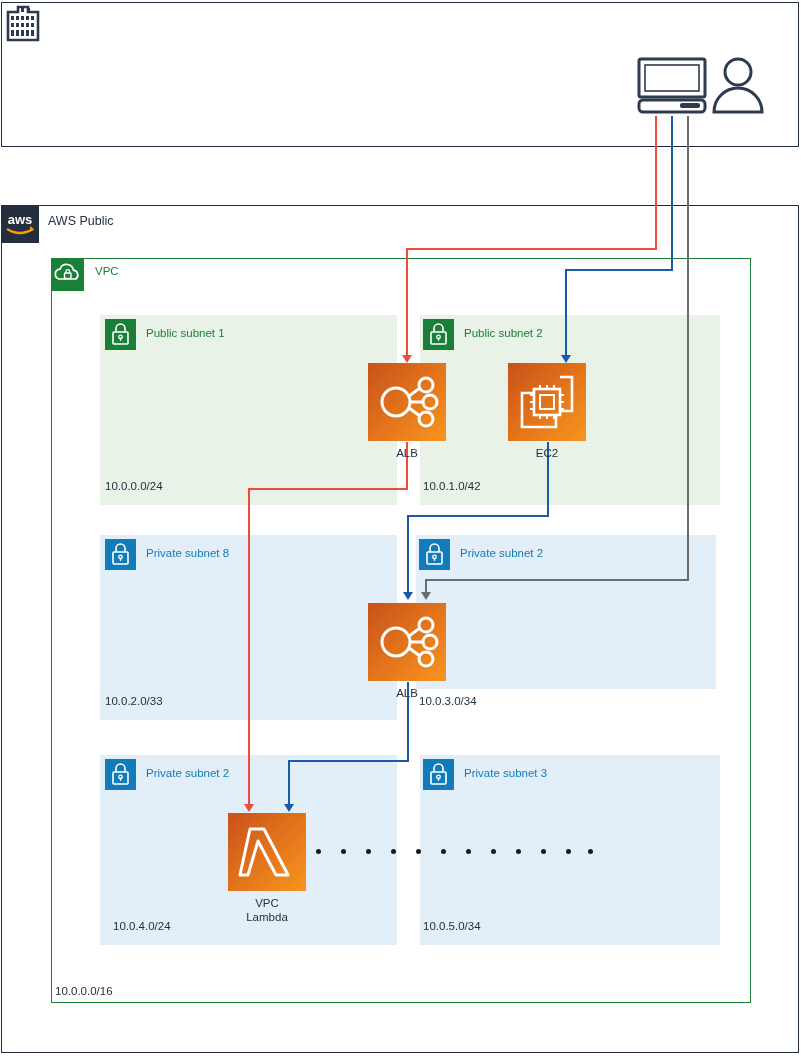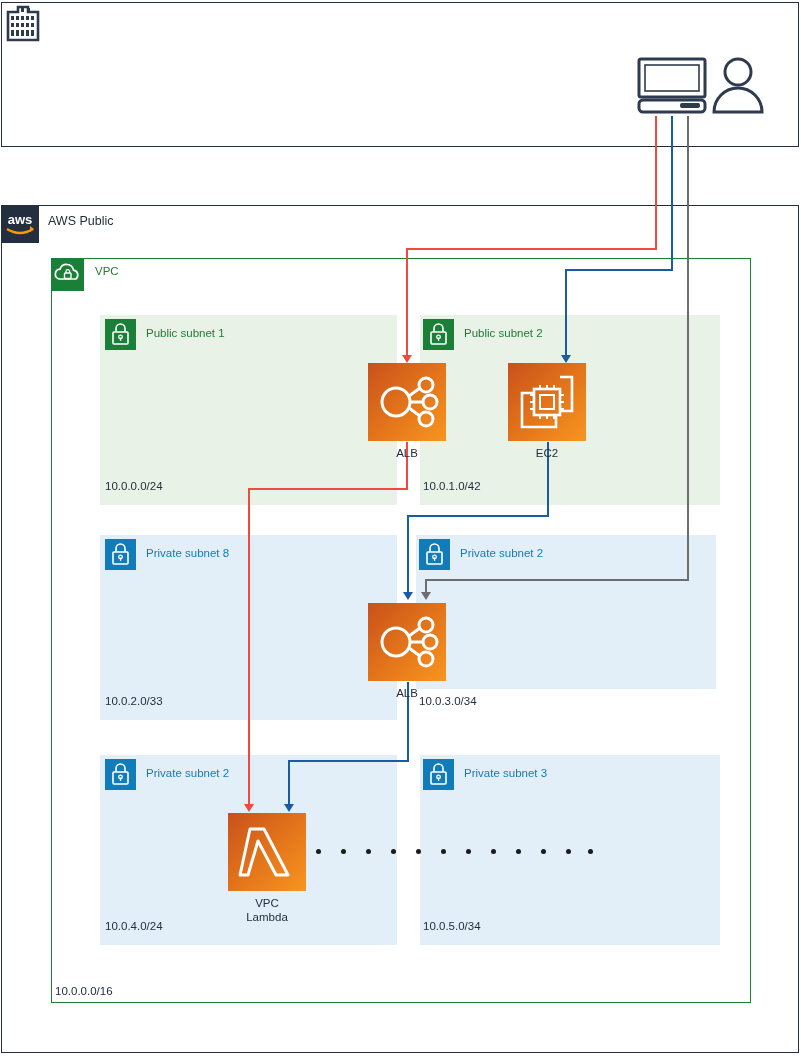--- a/index.html
+++ b/index.html
@@ -203,21 +203,21 @@
 <div class="abs subnet private" id="sn5">
   <span class="sn-ico private" style="left:5px;top:4px">
     <svg width="31" height="31" viewBox="0 0 31 31">
       <rect x="8" y="13" width="15" height="12" rx="1" fill="none" stroke="#fff" stroke-width="1.6"></rect>
       <path d="M11,13 V9.5 a4.5,4.5 0 0 1 9,0 V13" fill="none" stroke="#fff" stroke-width="1.6"></path>
       <circle cx="15.5" cy="18" r="1.8" fill="none" stroke="#fff" stroke-width="1.3"></circle>
       <rect x="14.9" y="18.5" width="1.3" height="3.4" fill="#fff"></rect>
     </svg>
   </span>
   <span class="sn-name private" style="left:46px;top:12px">Private subnet 2</span>
-  <span class="sn-cidr" style="left:5px;top:165px">10.0.4.0/24</span>
+  <span class="sn-cidr" style="left:13px;top:165px">10.0.4.0/24</span>
 </div>
 
 <div class="abs subnet private" id="sn6">
   <span class="sn-ico private" style="left:3px;top:4px">
     <svg width="31" height="31" viewBox="0 0 31 31">
       <rect x="8" y="13" width="15" height="12" rx="1" fill="none" stroke="#fff" stroke-width="1.6"></rect>
       <path d="M11,13 V9.5 a4.5,4.5 0 0 1 9,0 V13" fill="none" stroke="#fff" stroke-width="1.6"></path>
       <circle cx="15.5" cy="18" r="1.8" fill="none" stroke="#fff" stroke-width="1.3"></circle>
       <rect x="14.9" y="18.5" width="1.3" height="3.4" fill="#fff"></rect>
     </svg>

